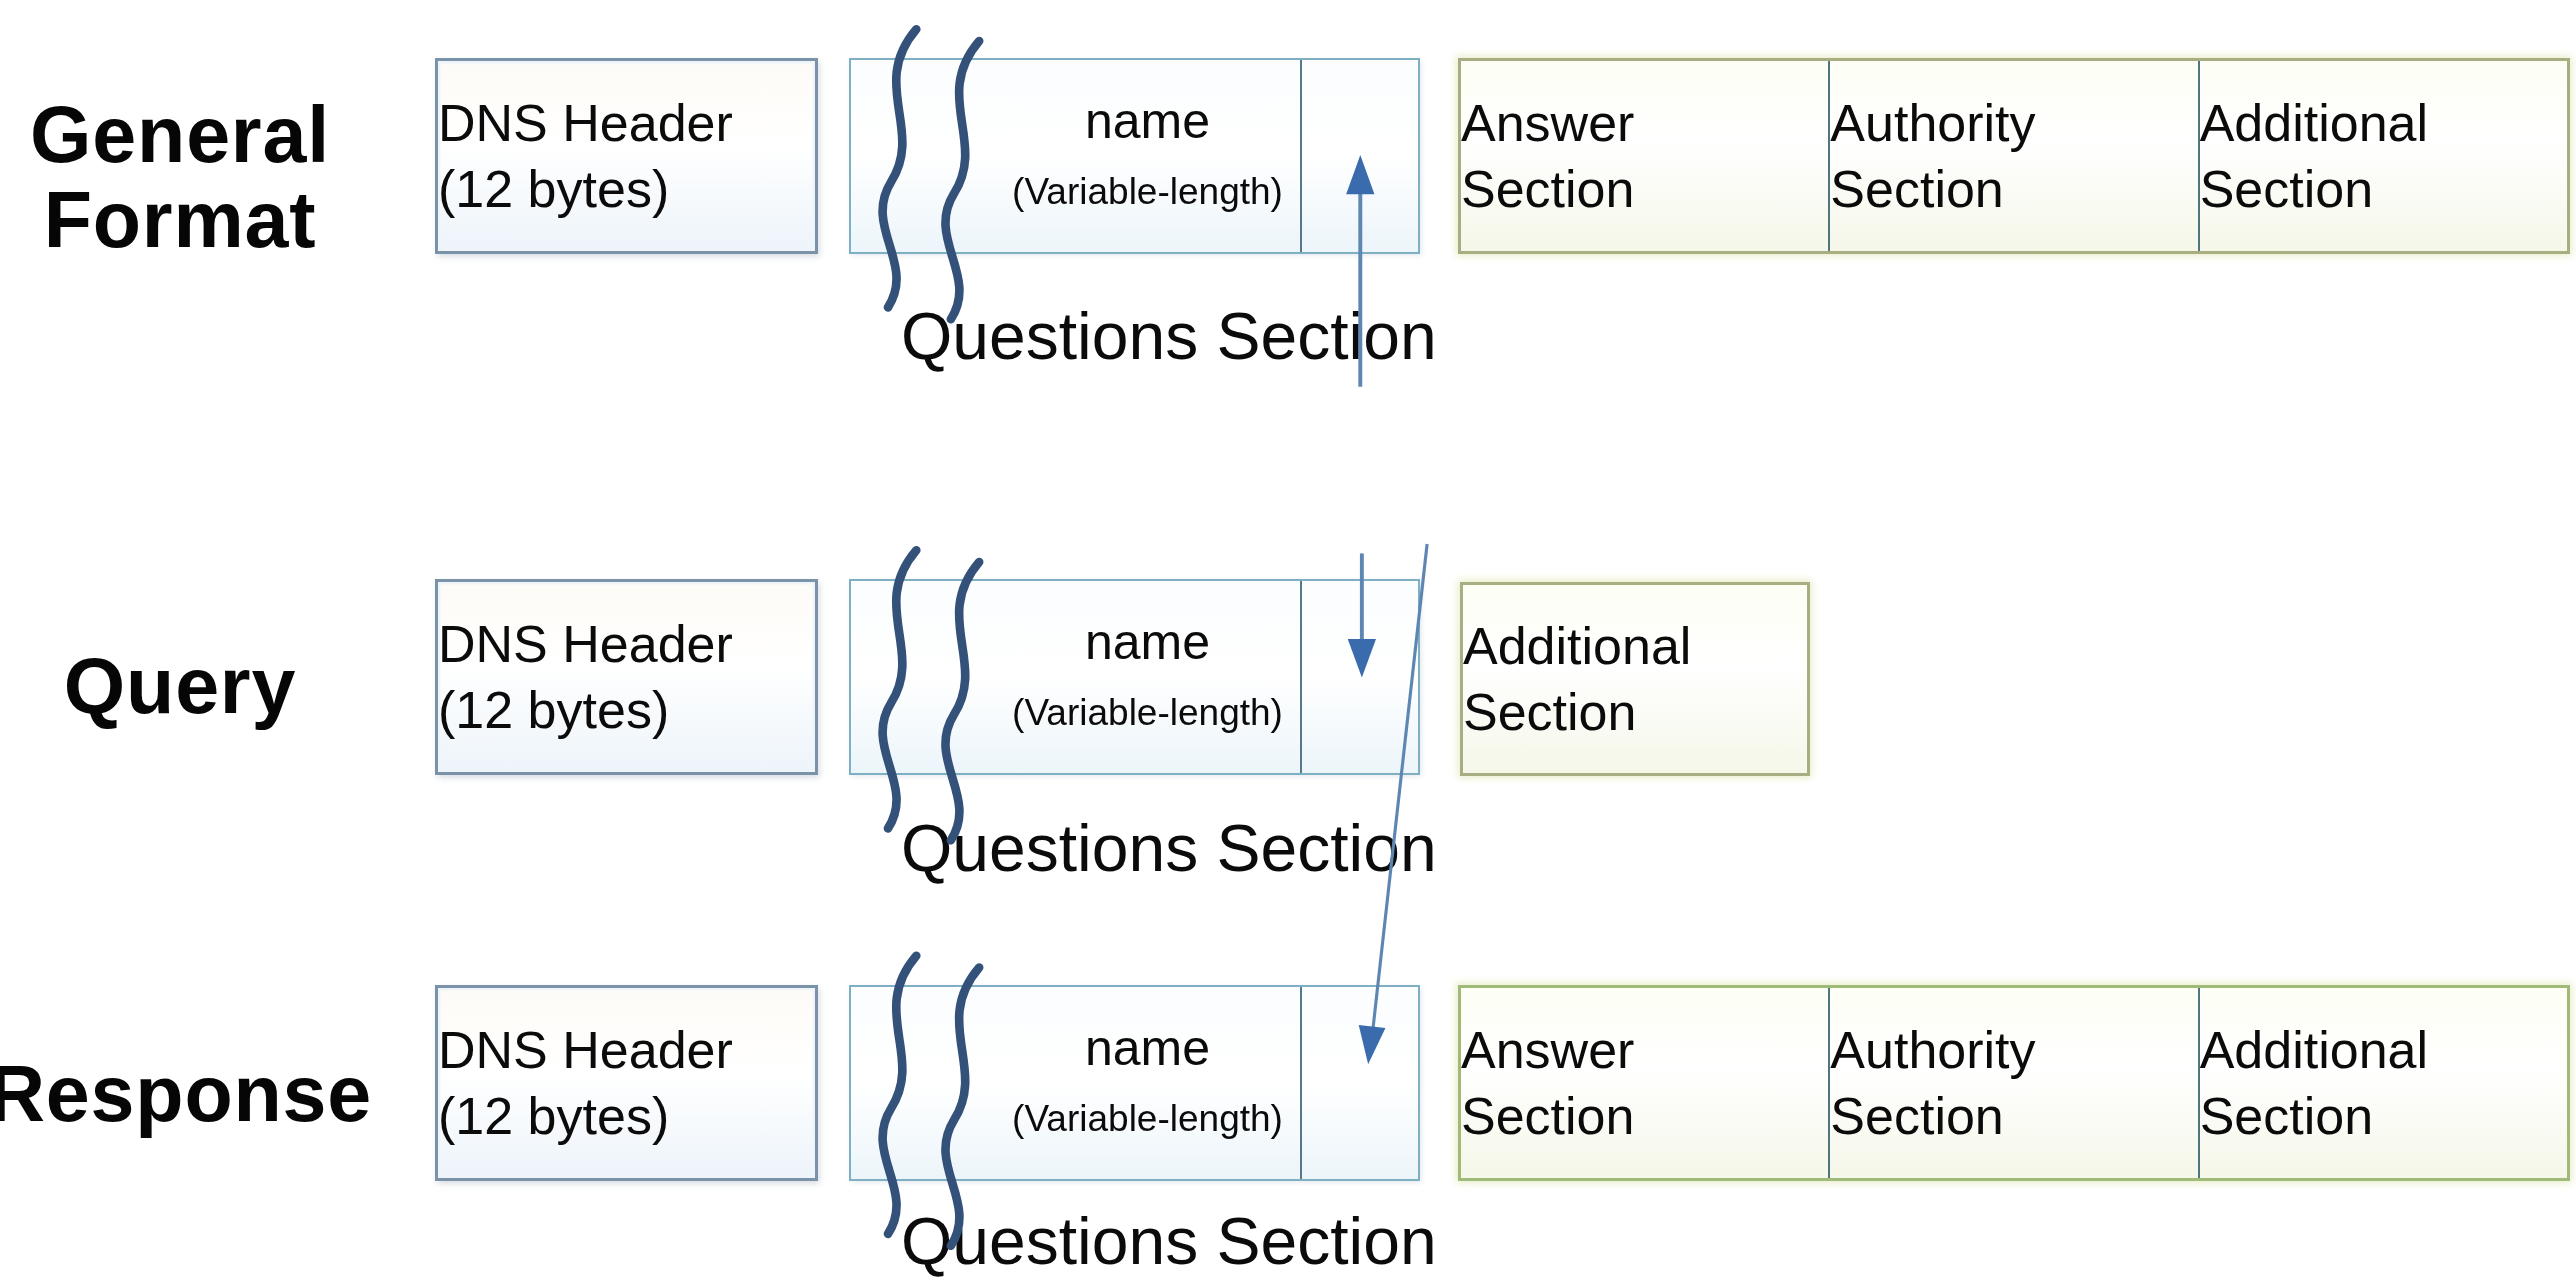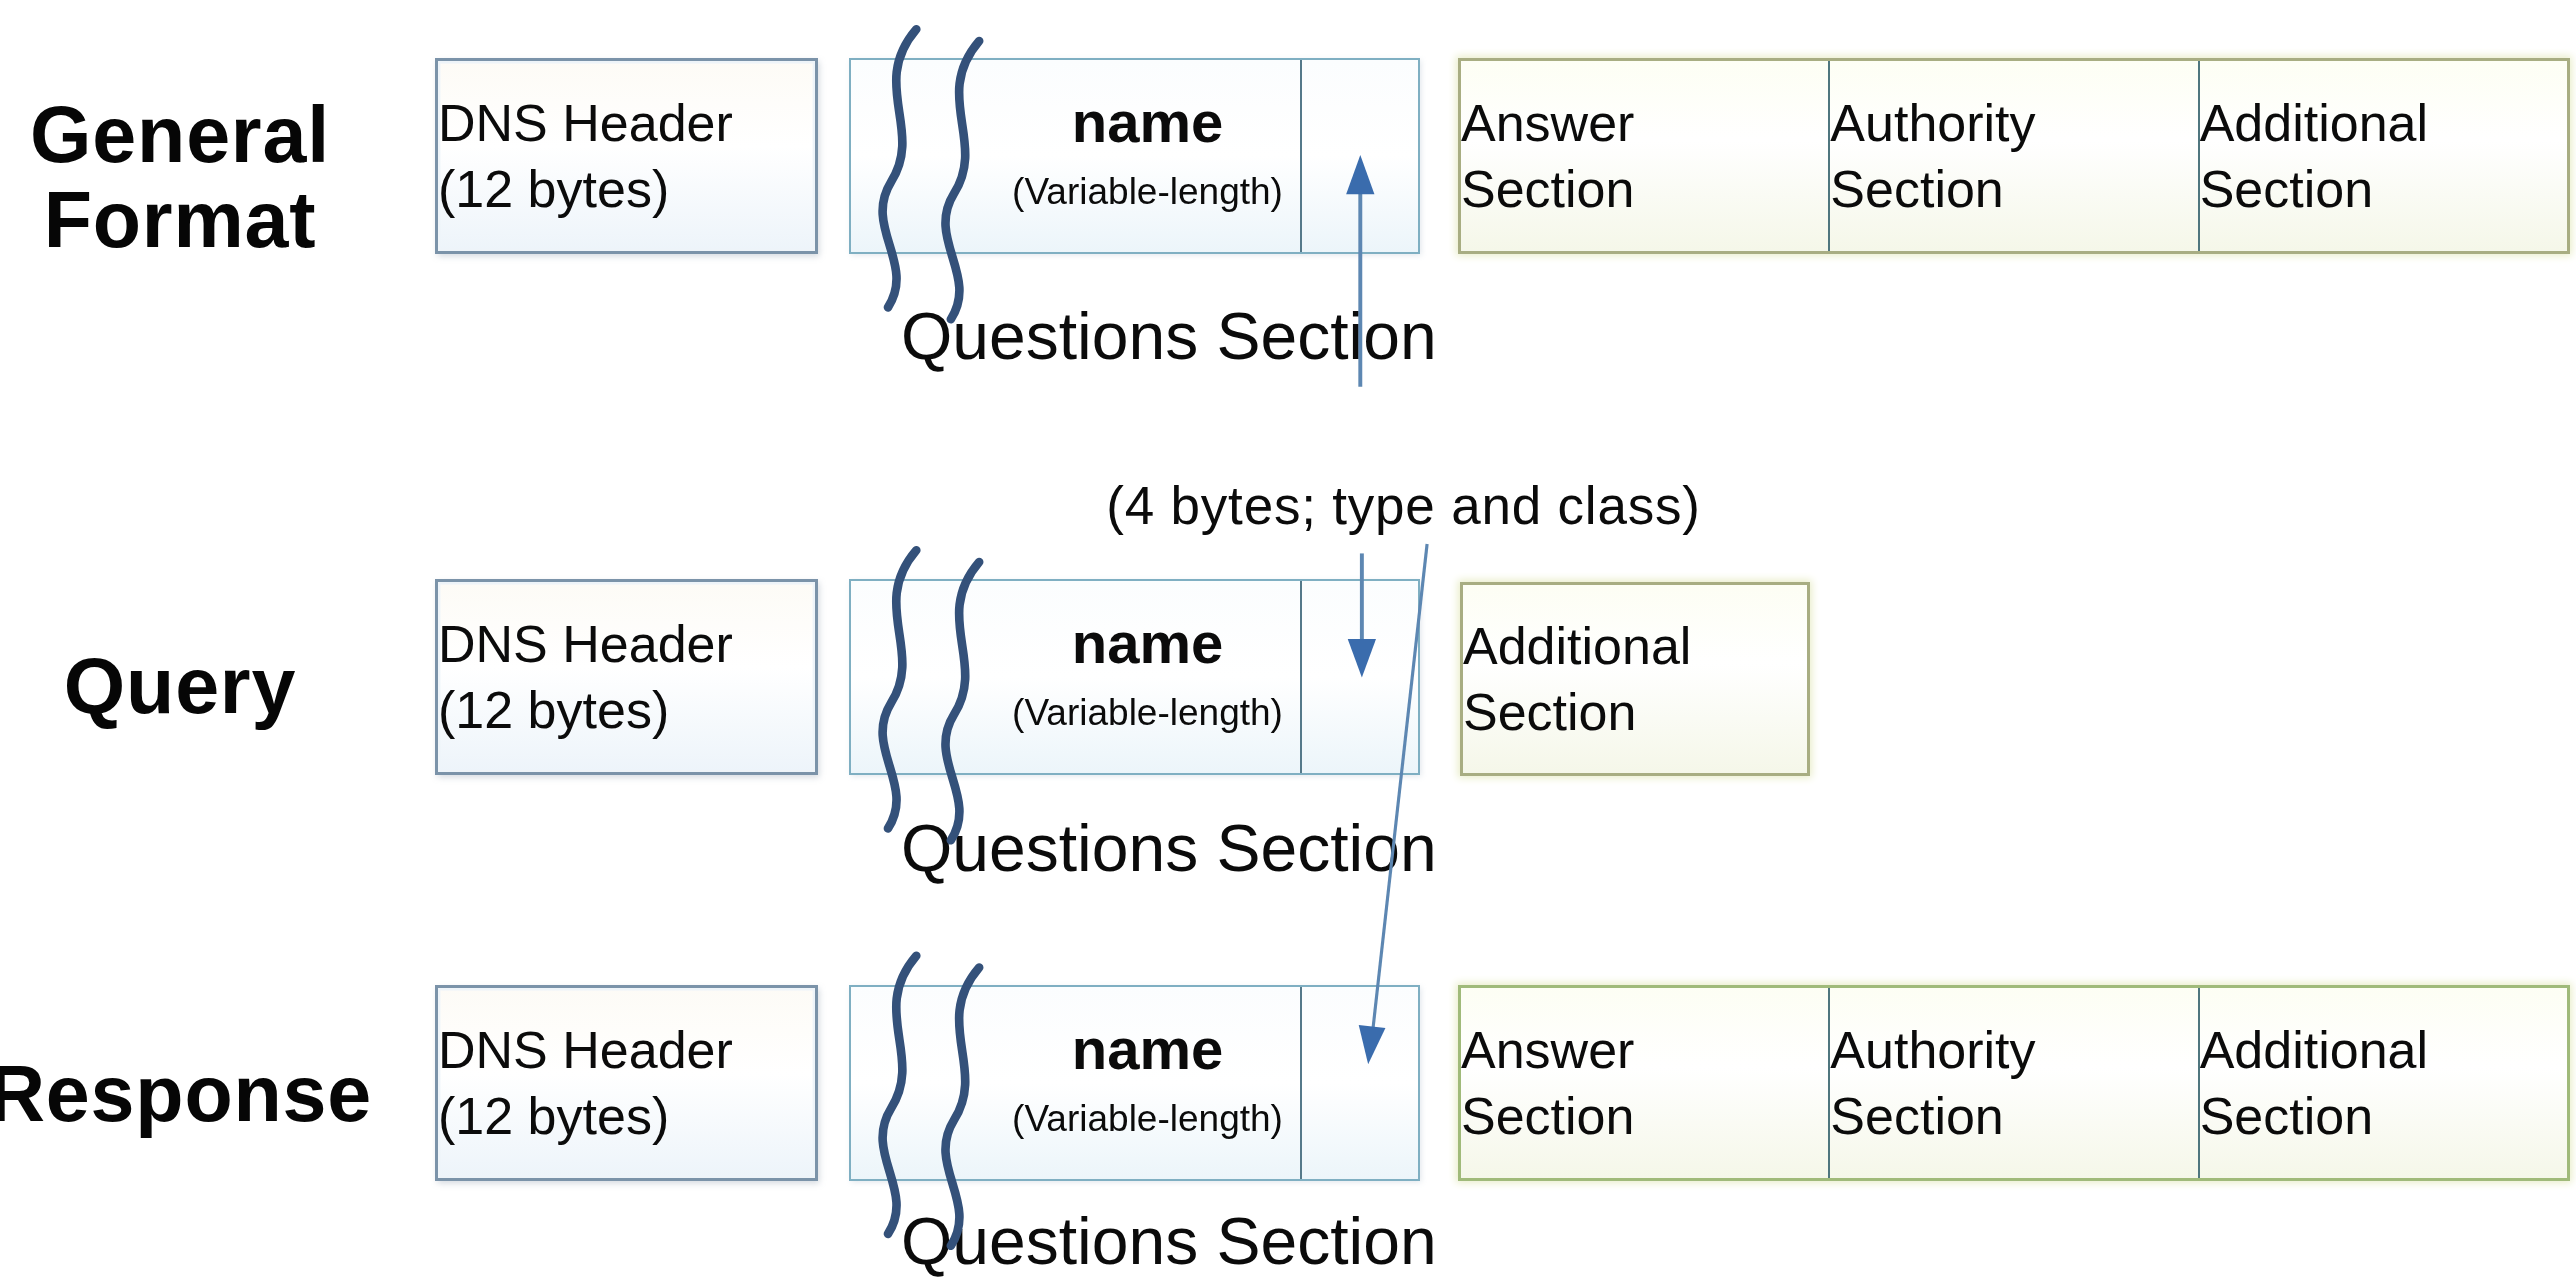--- a/index.html
+++ b/index.html
@@ -24,21 +24,21 @@
          box-shadow:0 0 7.9px 2.4px #e9edc9;}
   .sections-box.greener{border-color:#a0ba7a;}
   .section-cell{flex:1 1 0;display:flex;align-items:center;justify-content:center;}
   .section-cell + .section-cell{border-left:2.4px solid #4f767e;}
 
   .box-text{width:100%;text-align:left;font-size:52px;line-height:66px;
             white-space:pre-line;color:#0b0b0b;}
   .dns-box .box-text{position:absolute;left:0;top:50%;transform:translateY(-50%);}
 
   .name-block{position:absolute;left:149px;right:123px;top:31px;text-align:center;}
-  .name-main{font-size:58px;line-height:61px;font-weight:bold;}
+  .name-main{font-size:50px;line-height:61px;}
   .name-sub{font-size:37px;line-height:47px;margin-top:16px;}
 
   .caption{position:absolute;left:901px;font-size:66px;line-height:63px;color:#0b0b0b;}
 
   .info-title{position:absolute;left:1202px;width:314px;top:404px;
               text-align:center;font-size:52px;}
   .info-detail{position:absolute;left:1050px;width:707px;top:475px;
                text-align:center;font-size:53px;letter-spacing:0.8px;}
 
   svg.overlay{position:absolute;left:0;top:0;pointer-events:none;}
@@ -74,21 +74,20 @@
 Section</div>
     </div>
     <div class="section-cell">
       <div class="box-text">Additional
 Section</div>
     </div>
   </div>
 
   <div class="caption" style="top:305px;">Questions Section</div>
 
-  <div class="info-detail">(4 bytes; type and class)</div>
 
   <div class="row-label" style="top:643px;">Query</div>
 
   <div class="box dns-box" style="left:435px;top:579px;width:383px;height:196px;">
     <div class="box-text">DNS Header
 (12 bytes)</div>
   </div>
 
   <div class="box q-box" style="left:849px;top:579px;width:571px;height:196px;">
     <div class="q-divider"></div>

